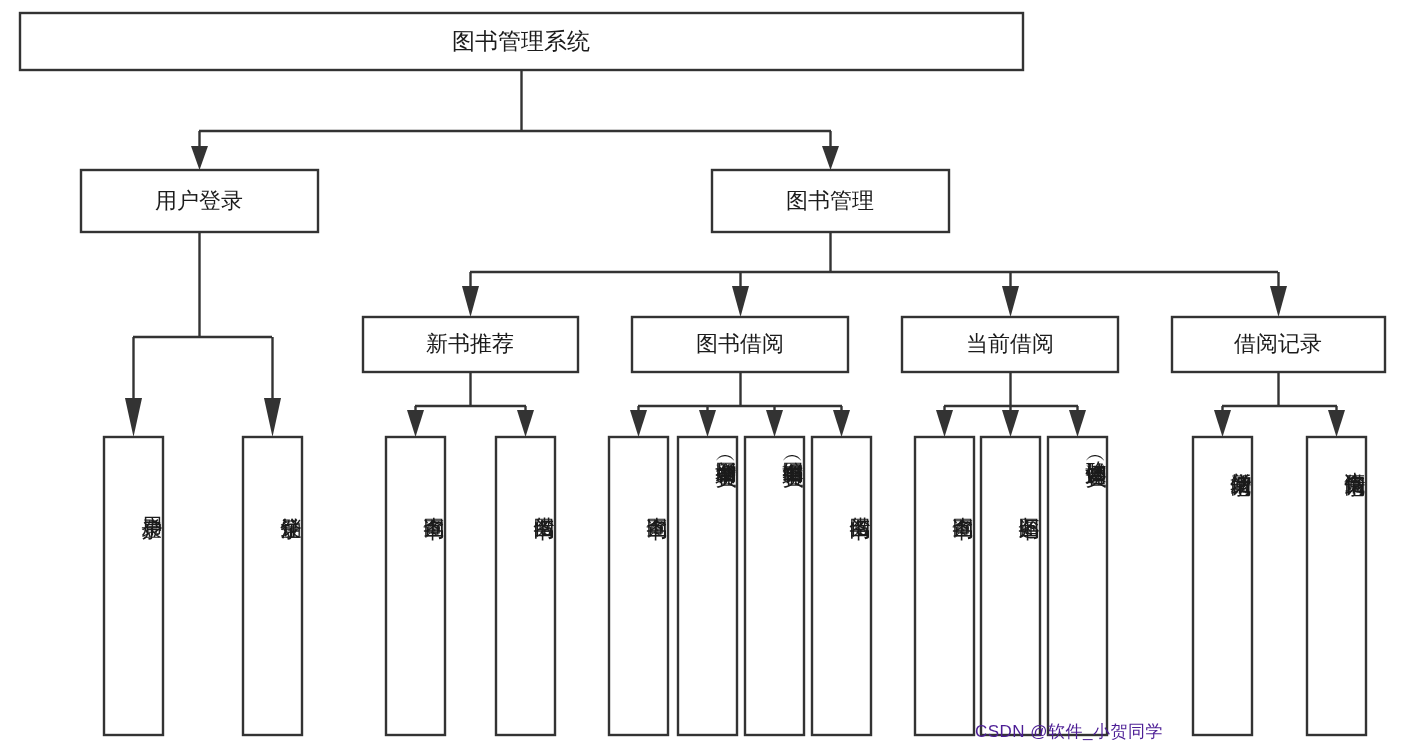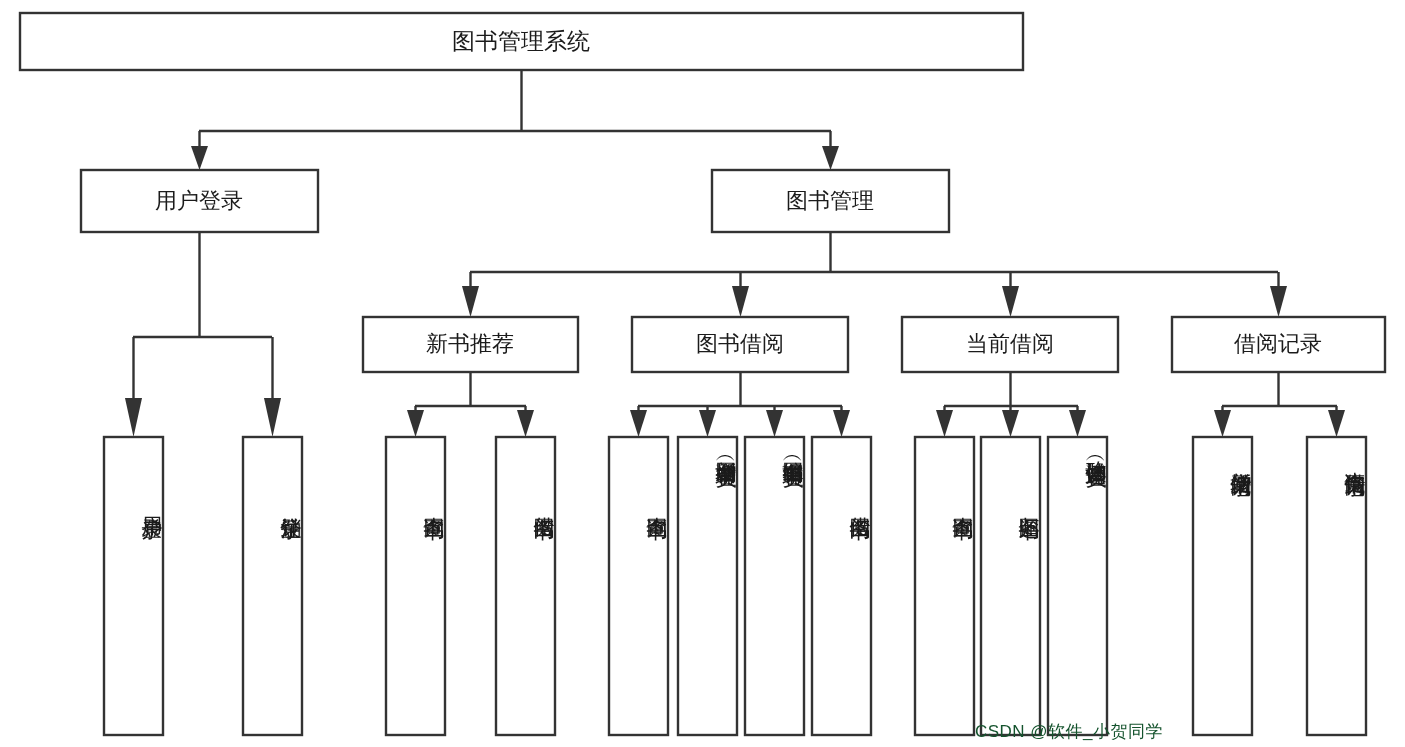--- a/index.html
+++ b/index.html
@@ -65,21 +65,21 @@
     letter-spacing: 1px;
     text-align: center;
     pointer-events: none;
   }
   .watermark {
     position: absolute;
     right: 8px;
     bottom: 4px;
     font-family: "Liberation Sans", "DejaVu Sans", sans-serif;
     font-size: 17px;
-    color: #14532d;
+    color: #4c1d95;
     white-space: nowrap;
     letter-spacing: 0.5px;
   }
 </style>
 </head>
 <body>
 
 <div id="diagram-root">
 
   <svg id="flow-svg" viewBox="0 0 1405 747">

